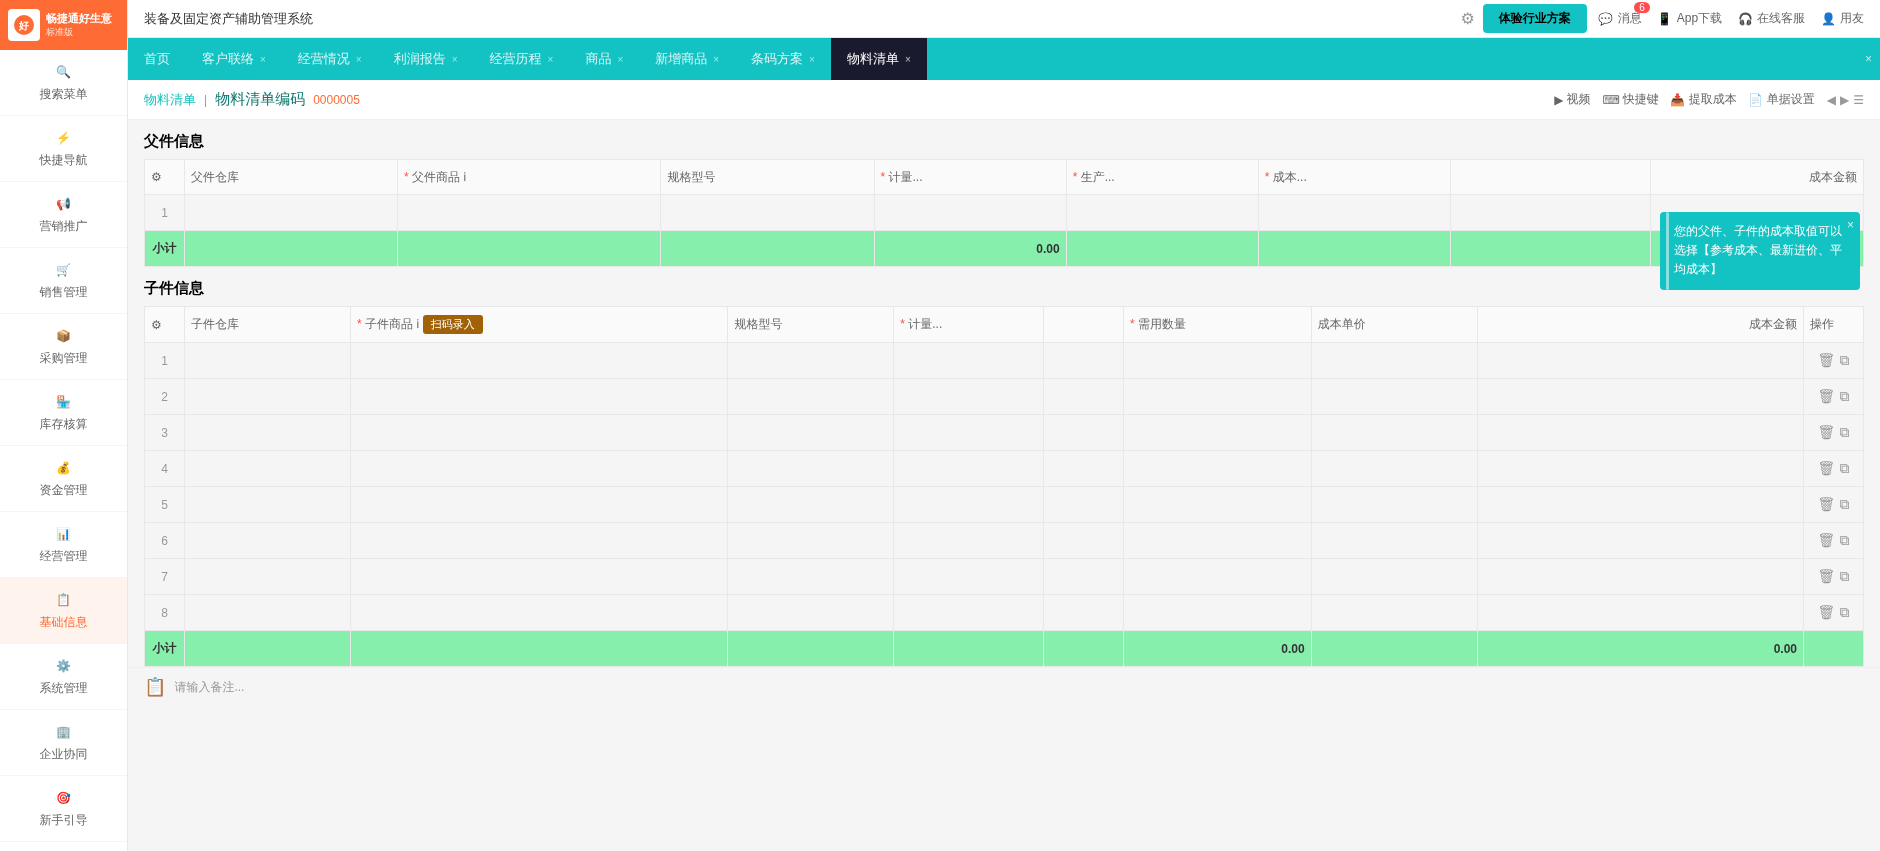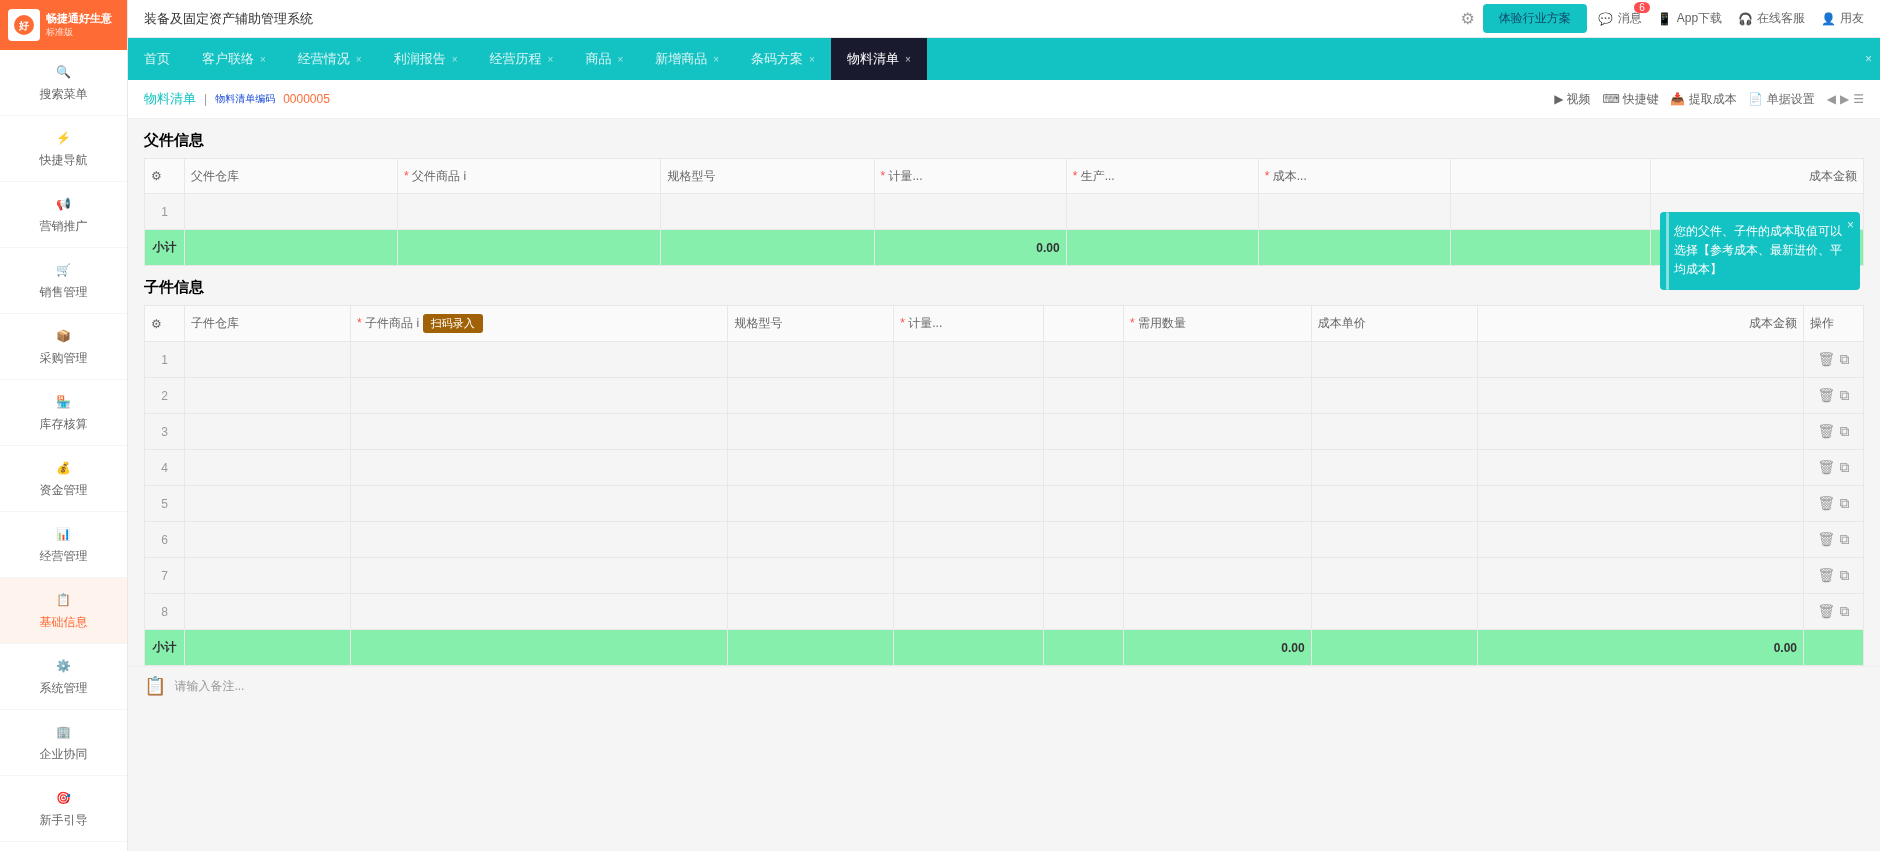--- a/index.html
+++ b/index.html
@@ -18,41 +18,41 @@
     .nav-item.active { background: #fff3ee; color: #ff6b35; }
     .nav-item-icon { width: 20px; height: 20px; display: flex; align-items: center; justify-content: center; }
     .nav-item-label { font-size: 12px; text-align: center; }
 
     
     .main { flex: 1; display: flex; flex-direction: column; overflow: hidden; }
 
     
     .topbar { background: #fff; height: 38px; display: flex; align-items: center; padding: 0 16px; border-bottom: 1px solid #e8e8e8; gap: 12px; }
     .topbar-title { font-size: 13px; color: #333; flex: 1; }
-    .topbar-btn { background: #13c2c2; color: #0c4a6e; border: none; border-radius: 4px; padding: 6px 16px; cursor: pointer; font-size: 12px; }
+    .topbar-btn { background: #13c2c2; color: #000000; border: none; border-radius: 4px; padding: 6px 16px; cursor: pointer; font-size: 12px; font-weight: bold; }
     .topbar-settings { color: #999; cursor: pointer; font-size: 16px; }
     .topbar-right { display: flex; align-items: center; gap: 16px; margin-left: auto; }
     .topbar-right-item { display: flex; align-items: center; gap: 4px; color: #666; cursor: pointer; font-size: 12px; position: relative; }
     .badge { background: #ff4d4f; color: #fff; border-radius: 10px; padding: 0 5px; font-size: 10px; position: absolute; top: -8px; right: -8px; }
 
     
     .nav-tabs { background: #13c2c2; display: flex; align-items: center; height: 42px; overflow: hidden; }
     .nav-tab { padding: 0 16px; color: rgba(255,255,255,0.85); cursor: pointer; height: 100%; display: flex; align-items: center; gap: 6px; font-size: 13px; white-space: nowrap; }
     .nav-tab.active { background: #1a1a2e; color: #fff; }
     .nav-tab .close-x { font-size: 10px; opacity: 0.7; }
     .nav-tab-close { margin-left: auto; padding: 0 8px; color: rgba(255,255,255,0.7); cursor: pointer; height: 100%; display: flex; align-items: center; }
 
     
     .content { flex: 1; overflow-y: auto; background: #f5f5f5; }
 
     
     .breadcrumb-bar { display: flex; align-items: center; padding: 10px 16px; background: #fff; border-bottom: 1px solid #f0f0f0; gap: 8px; }
     .breadcrumb-item { color: #13c2c2; font-size: 13px; cursor: pointer; }
     .breadcrumb-sep { color: #999; }
-    .breadcrumb-current { color: #1d4ed8; font-size: 10px; }
+    .breadcrumb-current { color: #0f766e; font-size: 15px; }
     .bc-code { color: #ff6b35; font-weight: normal; }
     .bc-actions { margin-left: auto; display: flex; align-items: center; gap: 12px; color: #666; font-size: 12px; }
     .bc-action-item { display: flex; align-items: center; gap: 3px; cursor: pointer; }
     .bc-nav { display: flex; gap: 4px; }
 
     
     .section { padding: 12px 16px 0; }
     .section-title { font-size: 15px; font-weight: bold; color: #000000; margin-bottom: 8px; }
 
     

